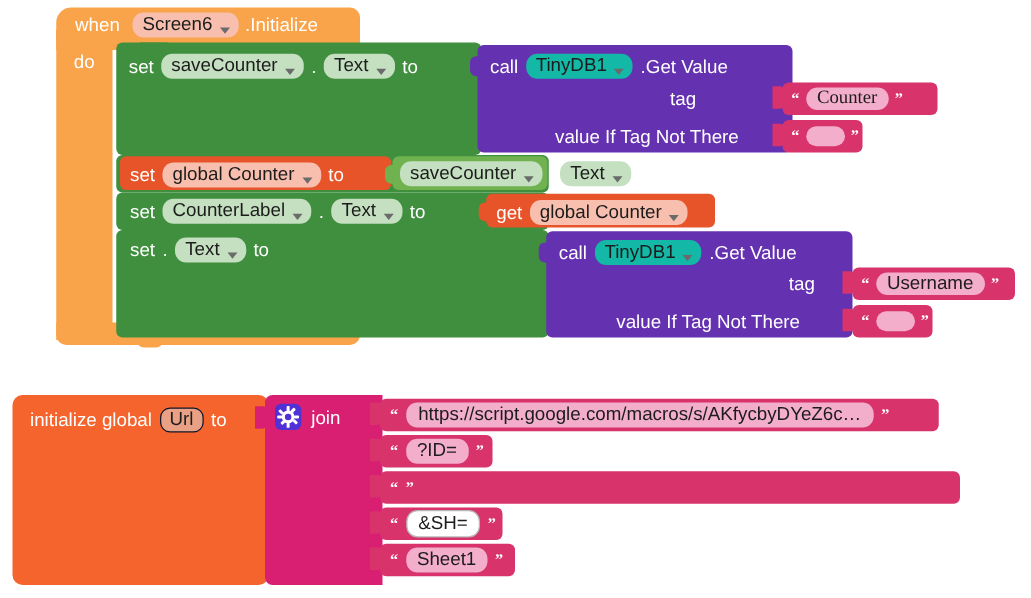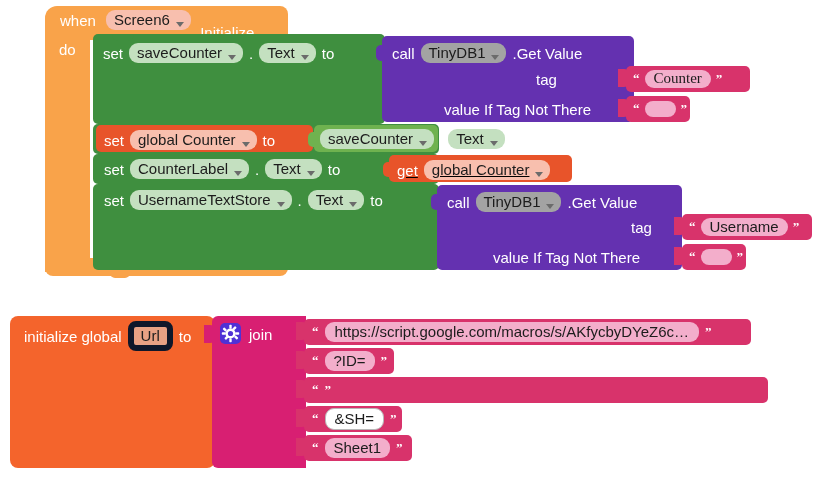--- a/index.html
+++ b/index.html
@@ -20,24 +20,24 @@
   .field{
     display:inline-flex;align-items:flex-end;gap:5px;
     border-radius:9px;padding:2px 7px 3px 8px;
     font-size:15px;color:#1c1c1c;white-space:nowrap;line-height:1;
   }
   .field .caret{
     width:0;height:0;border-left:4px solid transparent;border-right:4px solid transparent;
     border-top:5px solid #6b6b6b;display:inline-block;margin-left:1px;
   }
   .f-green{background:#c4e0c0;}
-  .f-purple{background:#a3a3a3;}
+  .f-purple{background:#14b8a6;}
   .f-salmon{background:#f8bfae;}
   .f-pink{background:#f3aecb;}
-  .f-url{background:#e8a184;border:6px solid #0f172a;border-radius:8px;padding:1px 7px 2px;}
+  .f-url{background:#e8a184;border:1px solid #0f172a;border-radius:8px;padding:1px 7px 2px;}
   .f-sel{background:#ffffff;border:1px solid #b8b8b8;}
 
   
   .b-orange{background:#f9a34a;}
   .b-green{background:#3f8f3f;}
   .b-purple{background:#6431b0;}
   .b-pink{background:#d8336b;}
   .b-red{background:#e8542a;}
   .b-magenta{background:#d81f72;}
   .round5{border-radius:5px;}
@@ -63,21 +63,21 @@
   <div class="blk b-orange" style="left:45px;top:258px;width:243px;height:18px;border-radius:0 0 8px 8px;"></div>
   <div class="blk" style="left:110px;top:272px;width:20px;height:6px;background:#f9a34a;border-radius:0 0 5px 5px;"></div>
 
   <div class="blk" style="left:60px;top:12px;">
     <span class="lbl">when</span>
   </div>
   <div class="blk field f-salmon" style="left:106px;top:10px;">
     <span>Screen6</span>
     <i class="caret"></i>
   </div>
-  <div class="blk" style="left:196px;top:24px;text-align:right;">
+  <div class="blk" style="left:196px;top:12px;text-align:right;">
     <span class="lbl">.Initialize</span>
   </div>
   <div class="blk" style="left:59px;top:41px;">
     <span class="lbl">do</span>
   </div>
 
   <div class="blk b-green round5" style="left:93px;top:34px;width:292px;height:90px;"></div>
   <div class="blk notch notch-green" style="left:112px;top:34px;"></div>
 
   <div class="blk" style="left:103px;top:40px;width:280px;height:26px;">
@@ -179,37 +179,33 @@
       <span class="field f-green">
         <span>Text</span>
         <i class="caret"></i>
       </span>
       <span class="lbl">to</span>
     </div>
   </div>
   <div class="blk" style="left:383px;top:162px;width:8px;height:15px;background:#e8542a;border-radius:5px 0 0 5px;"></div>
   <div class="blk b-red round5" style="left:389px;top:155px;width:183px;height:27px;"></div>
   <div class="blk" style="left:397px;top:160px;height:20px;">
-    <div class="row" style="padding-left:0;text-decoration:underline;">
+    <div class="row" style="padding-left:0;">
       <span class="lbl">get</span>
       <span class="field f-salmon">
         <span>global Counter</span>
         <i class="caret"></i>
       </span>
     </div>
   </div>
 
   <div class="blk b-green round5" style="left:93px;top:184px;width:346px;height:86px;"></div>
   <div class="blk" style="left:104px;top:189px;height:22px;">
     <div class="row" style="padding-left:0;">
       <span class="lbl">set</span>
-      <span class="field f-green">
-        <span>UsernameTextStore</span>
-        <i class="caret"></i>
-      </span>
       <span class="lbl">.</span>
       <span class="field f-green">
         <span>Text</span>
         <i class="caret"></i>
       </span>
       <span class="lbl">to</span>
     </div>
   </div>
 
   <div class="blk b-purple round5" style="left:437px;top:185px;width:245px;height:85px;"></div>

